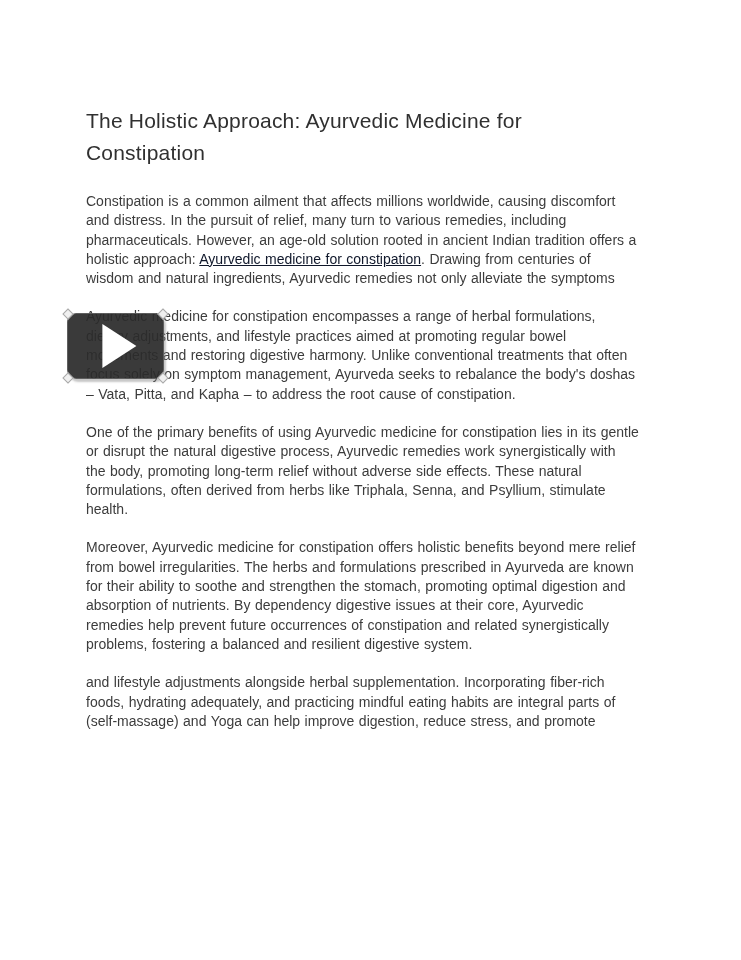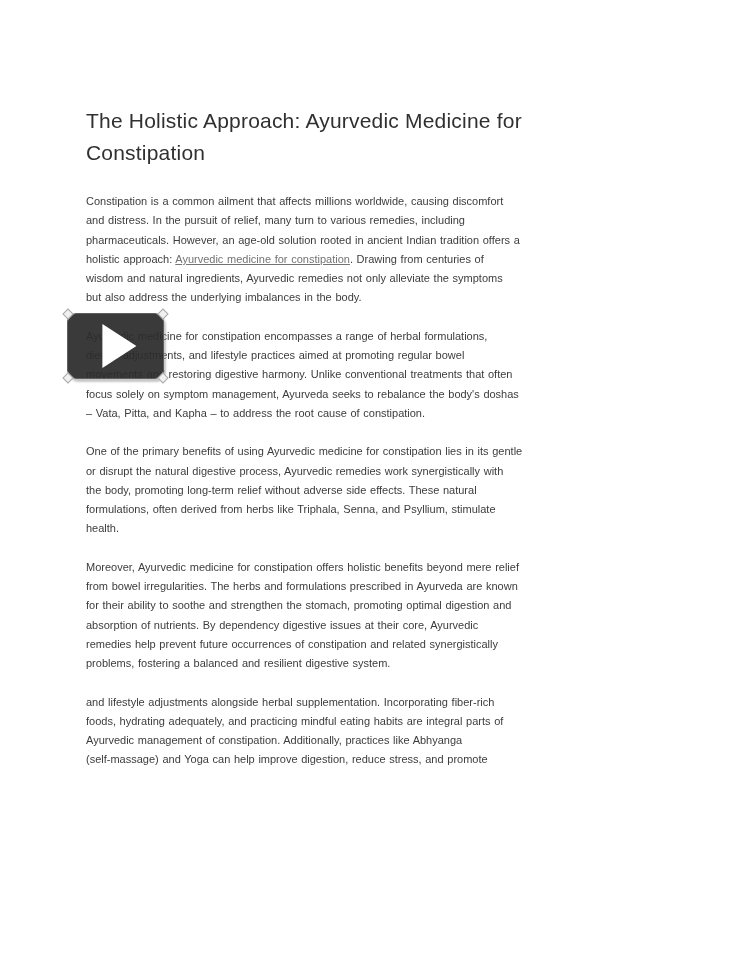--- a/index.html
+++ b/index.html
@@ -20,28 +20,28 @@
   .title {
     margin: 0 0 23px 0;
     font-size: 21px;
     line-height: 32px;
     font-weight: 400;
     color: #303030;
     letter-spacing: 0.2px;
   }
   .para {
     margin: 0 0 19px 0;
-    font-size: 11px;
+    font-size: 14px;
     line-height: 19.3px;
     color: #3c3c3c;
     word-spacing: 0.6px;
   }
   .line { white-space: pre; }
   .doc-link {
-    color: #737373;
+    color: #0f172a;
     cursor: pointer;
   }
   
   .play-overlay {
     position: absolute;
     left: 67px;
     top: 313px;
     width: 95px;
     height: 64px;
     background: rgba(43, 43, 43, 0.93);
@@ -85,21 +85,20 @@
       <div class="line">The Holistic Approach: Ayurvedic Medicine for</div>
       <div class="line">Constipation</div>
     </h1>
     <div>
         <div class="para">
           <div class="line">Constipation is a common ailment that affects millions worldwide, causing discomfort</div>
           <div class="line">and distress. In the pursuit of relief, many turn to various remedies, including</div>
           <div class="line">pharmaceuticals. However, an age-old solution rooted in ancient Indian tradition offers a</div>
           <div class="line">holistic approach: <a class="doc-link" href="#">Ayurvedic medicine for constipation</a>. Drawing from centuries of</div>
           <div class="line">wisdom and natural ingredients, Ayurvedic remedies not only alleviate the symptoms</div>
-          <div class="line">but also address the underlying imbalances in the body.</div>
         </div>
         <div class="para">
           <div class="line">Ayurvedic medicine for constipation encompasses a range of herbal formulations,</div>
           <div class="line">dietary adjustments, and lifestyle practices aimed at promoting regular bowel</div>
           <div class="line">movements and restoring digestive harmony. Unlike conventional treatments that often</div>
           <div class="line">focus solely on symptom management, Ayurveda seeks to rebalance the body's doshas</div>
           <div class="line">– Vata, Pitta, and Kapha – to address the root cause of constipation.</div>
         </div>
         <div class="para">
           <div class="line">One of the primary benefits of using Ayurvedic medicine for constipation lies in its gentle</div>
@@ -112,21 +111,20 @@
           <div class="line">Moreover, Ayurvedic medicine for constipation offers holistic benefits beyond mere relief</div>
           <div class="line">from bowel irregularities. The herbs and formulations prescribed in Ayurveda are known</div>
           <div class="line">for their ability to soothe and strengthen the stomach, promoting optimal digestion and</div>
           <div class="line">absorption of nutrients. By dependency digestive issues at their core, Ayurvedic</div>
           <div class="line">remedies help prevent future occurrences of constipation and related synergistically</div>
           <div class="line">problems, fostering a balanced and resilient digestive system.</div>
         </div>
         <div class="para">
           <div class="line">and lifestyle adjustments alongside herbal supplementation. Incorporating fiber-rich</div>
           <div class="line">foods, hydrating adequately, and practicing mindful eating habits are integral parts of</div>
-          <div class="line">Ayurvedic management of constipation. Additionally, practices like Abhyanga</div>
           <div class="line">(self-massage) and Yoga can help improve digestion, reduce stress, and promote</div>
         </div>
       </div>
   </div>
 
   <div class="play-overlay">
     <span class="handle tl"></span>
     <span class="handle tr"></span>
     <span class="handle bl"></span>
     <span class="handle br"></span>

